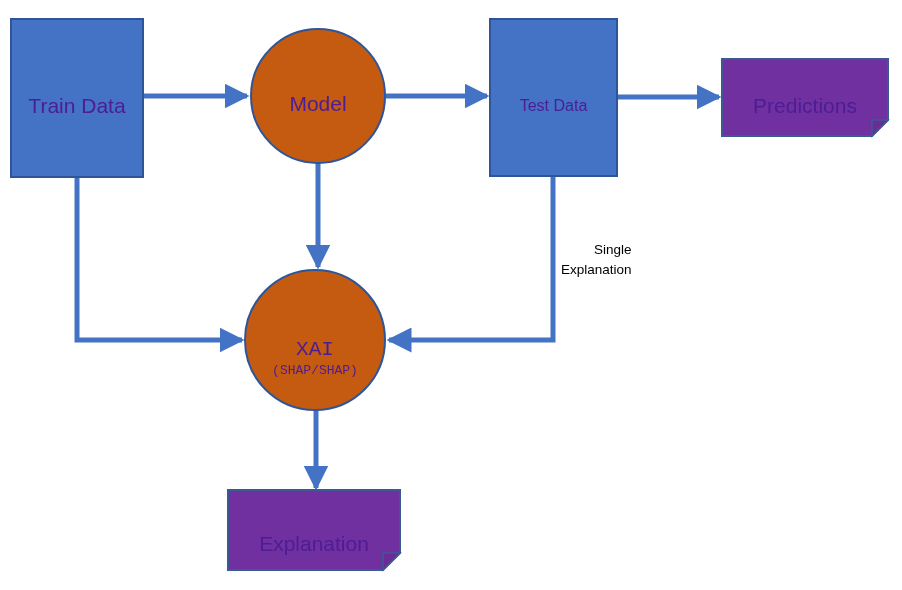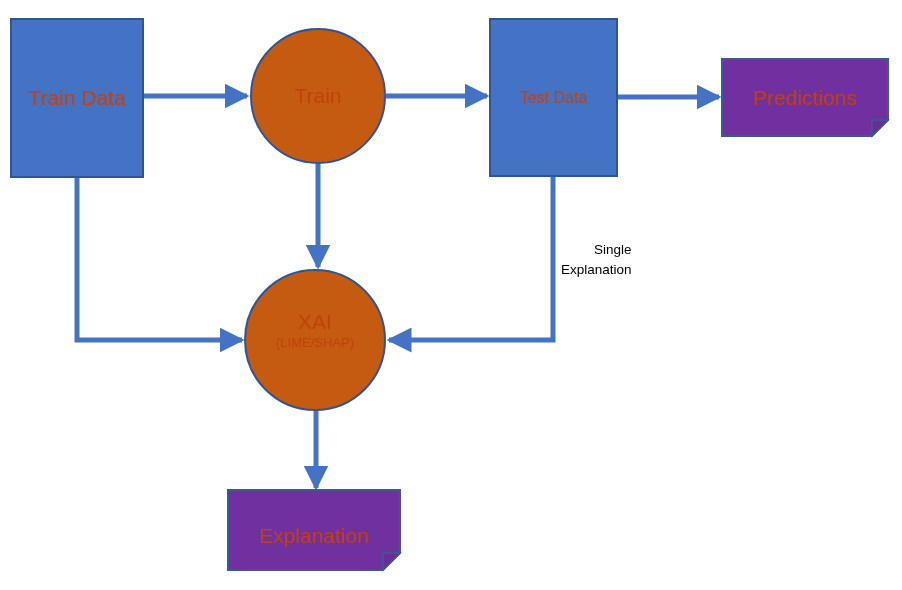--- a/index.html
+++ b/index.html
@@ -23,43 +23,44 @@
     top: 0;
     width: 902px;
     height: 590px;
   }
   .node-label {
     position: absolute;
     display: flex;
     flex-direction: column;
     align-items: center;
     justify-content: center;
-    color: #c2410c;
+    color: #4c1d95;
     text-align: center;
     pointer-events: none;
     white-space: nowrap;
+    margin-top: 8px;
   }
   .lbl-train {
     left: 11px; top: 19px; width: 132px; height: 158px;
     font-size: 21px;
   }
   .lbl-model {
     left: 251px; top: 29px; width: 134px; height: 134px;
     font-size: 21px;
   }
   .lbl-test {
     left: 490px; top: 19px; width: 127px; height: 157px;
     font-size: 16px;
   }
   .lbl-predictions {
     left: 722px; top: 59px; width: 166px; height: 77px;
     font-size: 21px;
   }
   .lbl-xai {
-    left: 245px; top: 260px; width: 140px; height: 140px;
+    left: 245px; top: 280px; width: 140px; height: 140px; font-family: Liberation Mono, monospace;
   }
   .lbl-xai .xai-main { font-size: 21px; line-height: 1.1; }
   .lbl-xai .xai-sub { font-size: 13px; line-height: 1.2; margin-top: 2px; }
   .lbl-explanation {
     left: 228px; top: 490px; width: 172px; height: 92px;
     font-size: 21px;
   }
   .edge-label {
     position: absolute;
     left: 561px;
@@ -113,29 +114,29 @@
 
       <circle cx="315" cy="340" r="70" fill="#C55A11" stroke="#2E5597" stroke-width="2"></circle>
 
       <path d="M 228 490 L 400 490 L 400 553 L 383 570 L 228 570 Z" fill="#7030A0" stroke="#3B5A94" stroke-width="2"></path>
       <path d="M 400 553 L 383 570 L 383 553 Z" fill="#6A2C96" stroke="#3B5A94" stroke-width="1.5"></path>
     </g>
   </svg>
 
   <div class="node-label lbl-train">Train Data</div>
 
-  <div class="node-label lbl-model">Train</div>
+  <div class="node-label lbl-model">Model</div>
 
   <div class="node-label lbl-test">Test Data</div>
 
   <div class="node-label lbl-predictions">Predictions</div>
 
   <div class="node-label lbl-xai">
     <span class="xai-main">XAI</span>
-    <span class="xai-sub">(LIME/SHAP)</span>
+    <span class="xai-sub">(SHAP/SHAP)</span>
   </div>
 
   <div class="node-label lbl-explanation">Explanation</div>
 
   <div class="edge-label">
     <div>Single</div>
     <div>Explanation</div>
   </div>
 
 </div>

